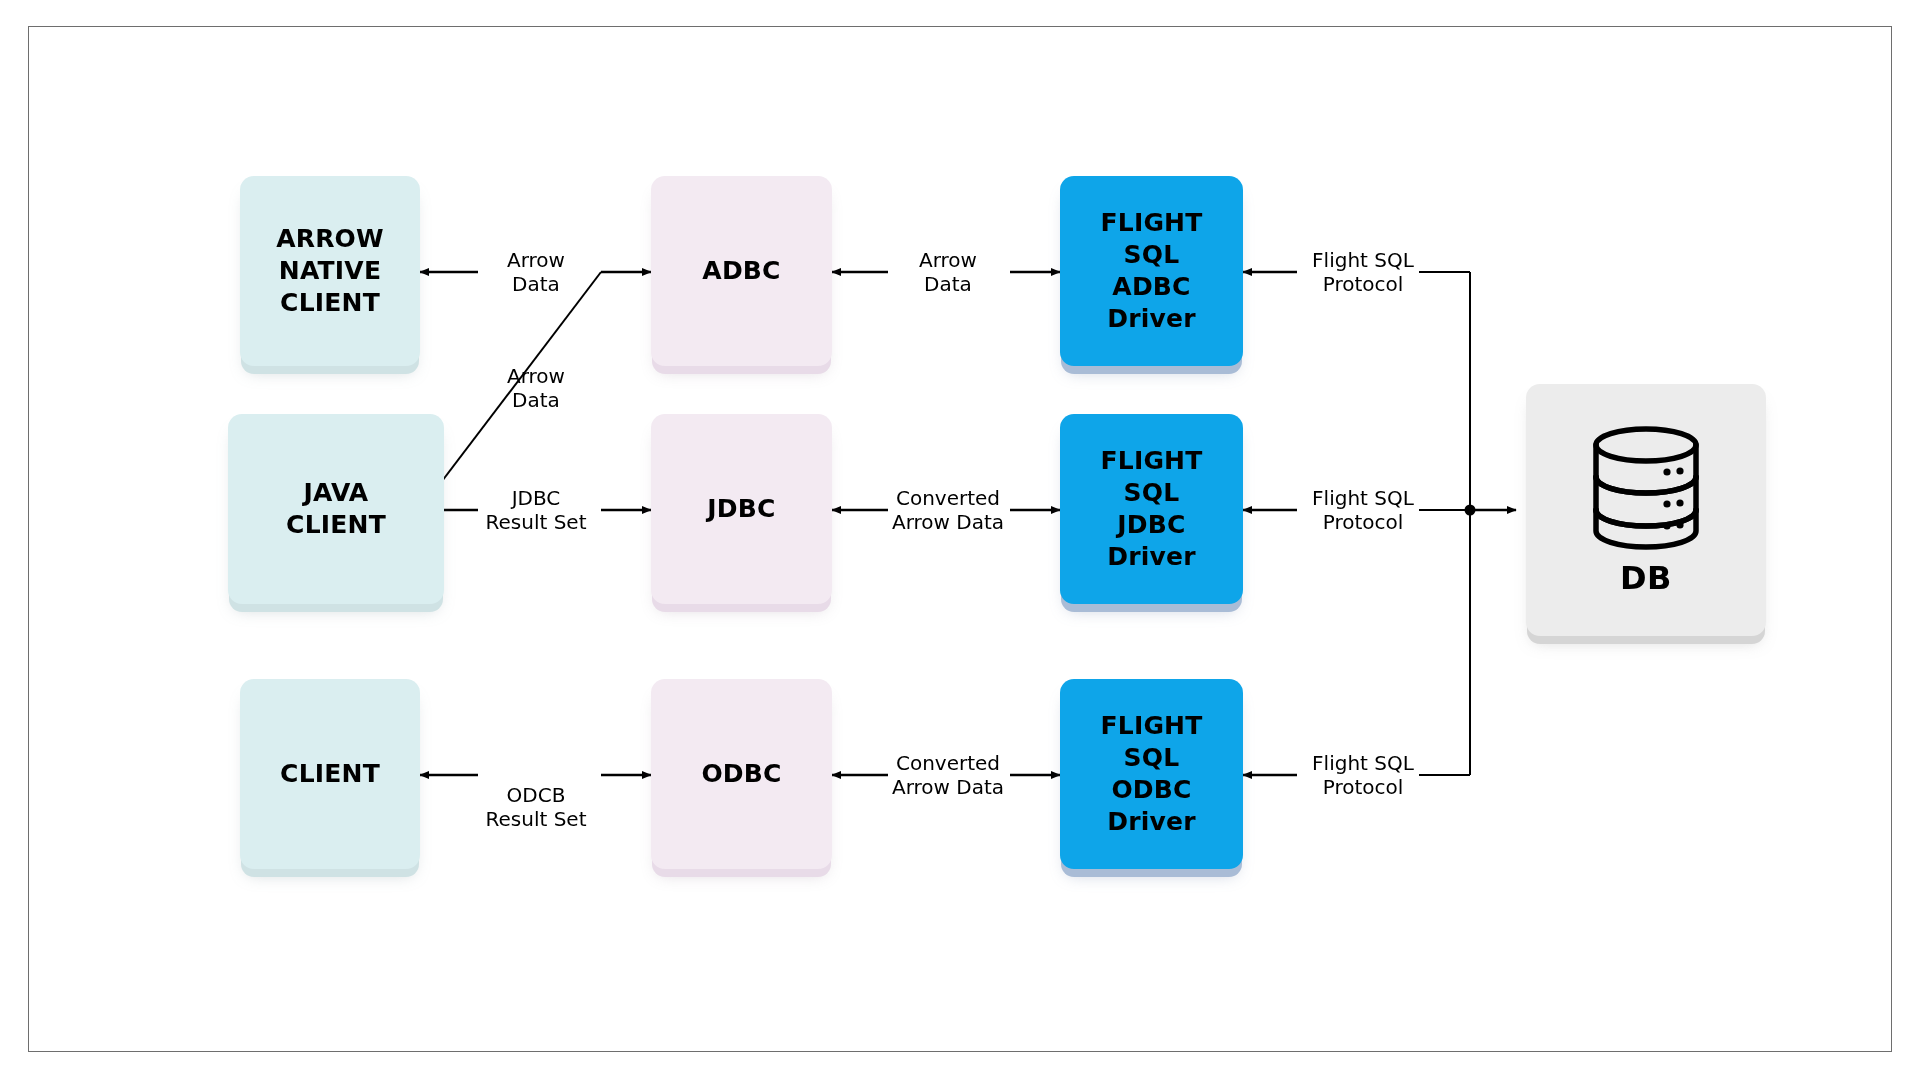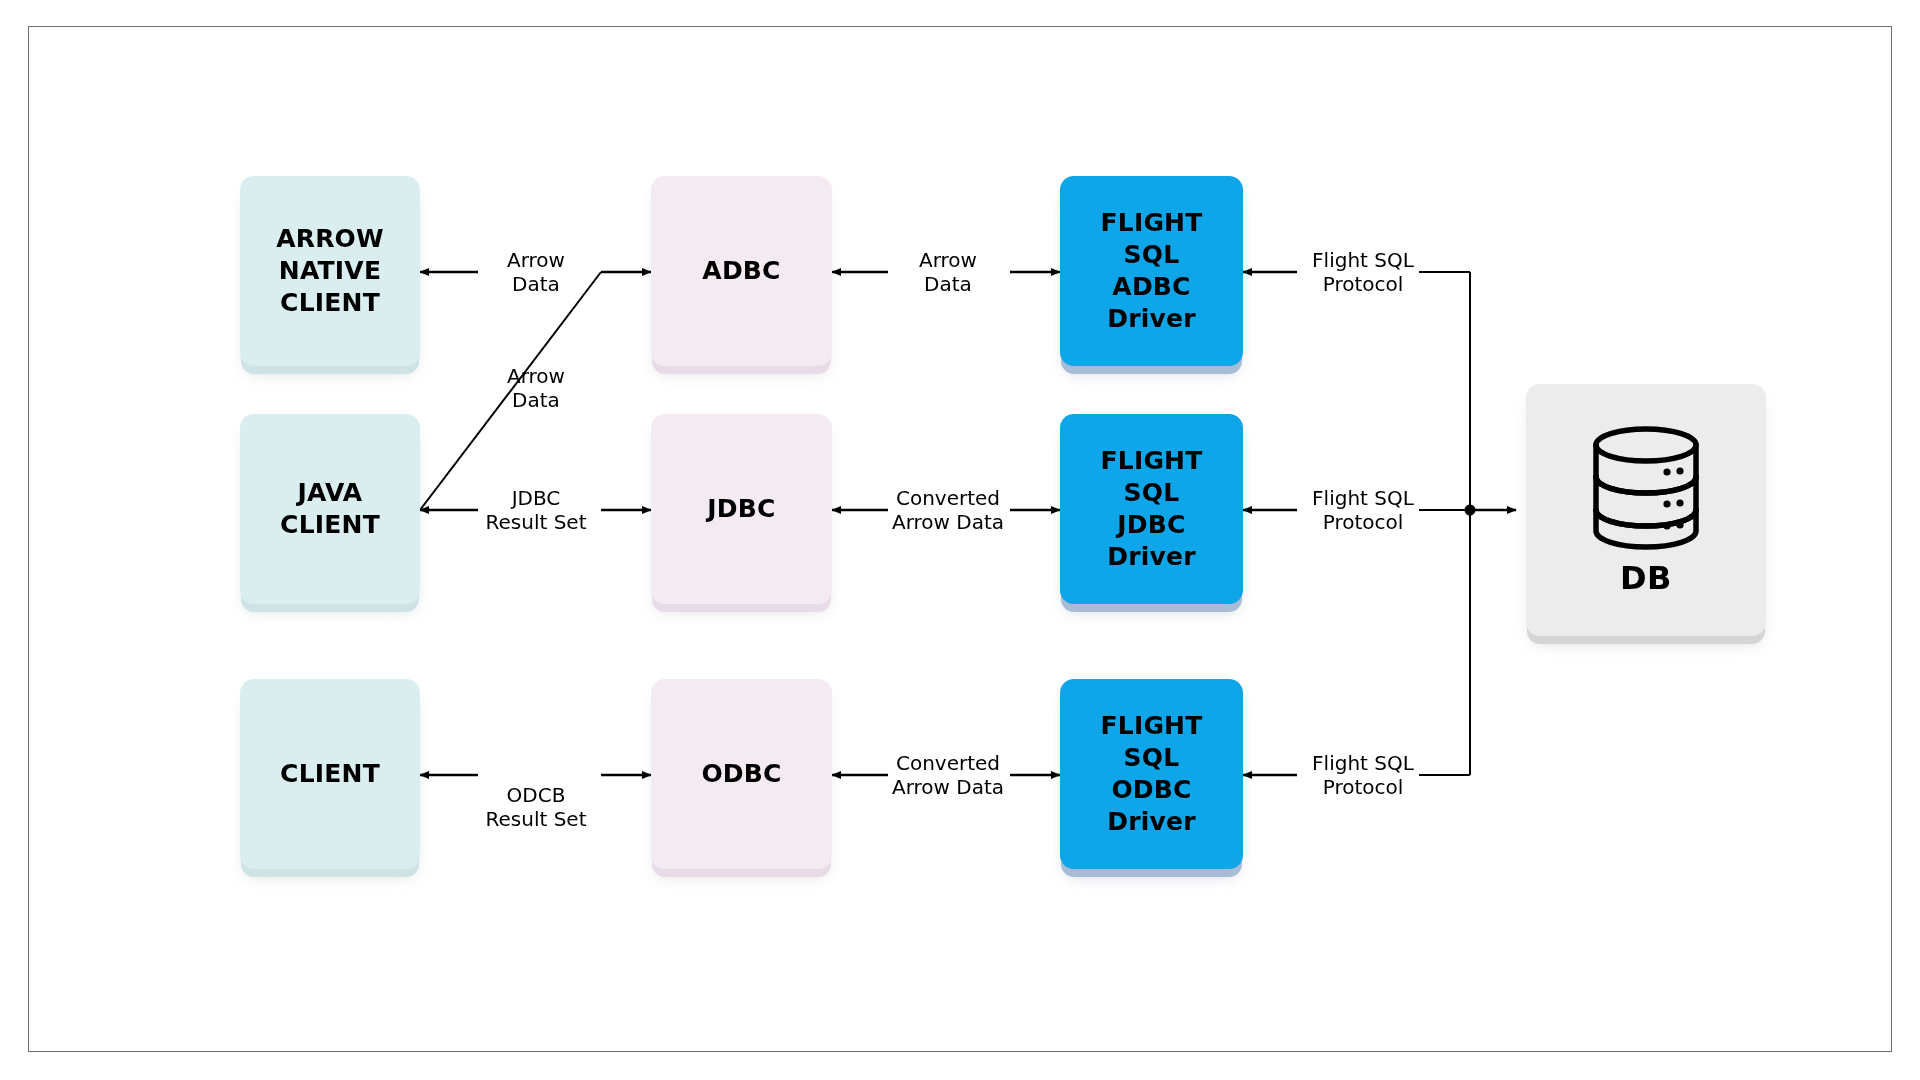--- a/index.html
+++ b/index.html
@@ -163,21 +163,21 @@
 
     <line x1="420" y1="510" x2="601" y2="272" stroke="#000" stroke-width="2.0"></line>
   </svg>
 
   <div class="node client" style="left:240px; top:176px; width:180px; height:190px;">
     <span class="lbl">ARROW
 NATIVE
 CLIENT</span>
   </div>
 
-  <div class="node client" style="left:240px; top:414px; width:180px; height:190px;align-items:center;">
+  <div class="node client" style="left:228px; top:414px; width:216px; height:190px;align-items:center;">
     <span class="lbl">JAVA
 CLIENT</span>
   </div>
 
   <div class="node client" style="left:240px; top:679px; width:180px; height:190px;">
     <span class="lbl">CLIENT</span>
   </div>
 
   <div class="node api" style="left:651px; top:176px; width:181px; height:190px;">
     <span class="lbl">ADBC</span>

